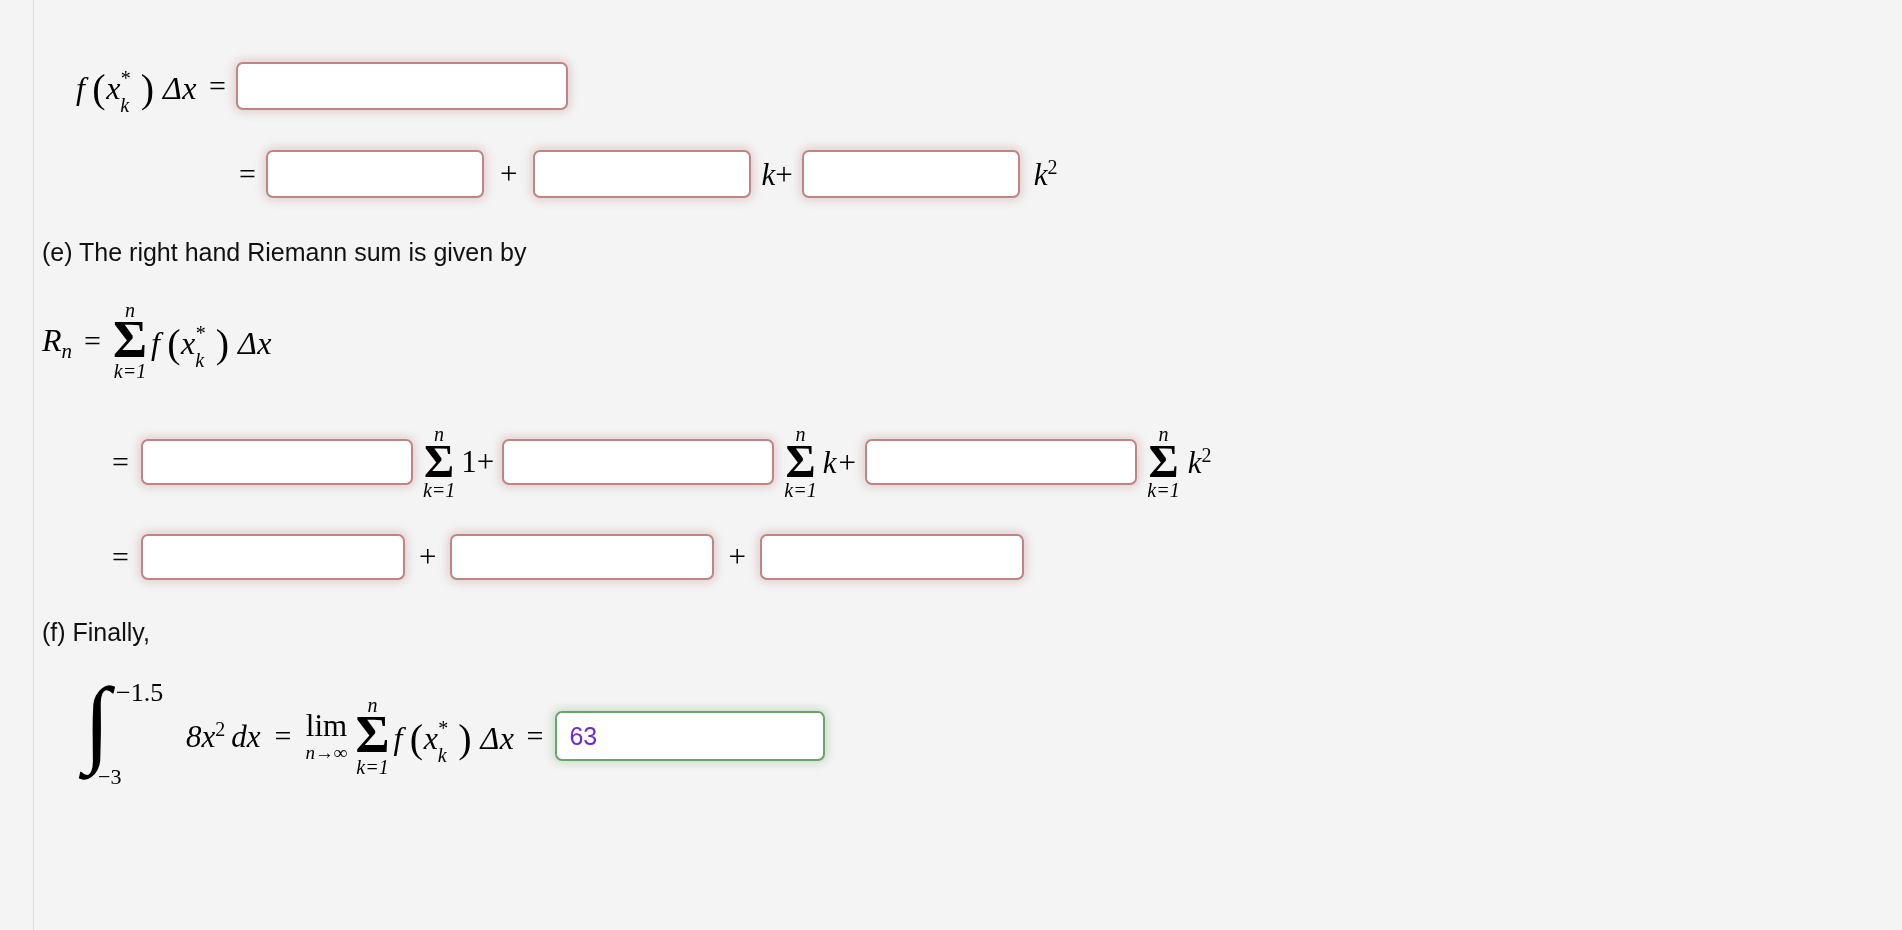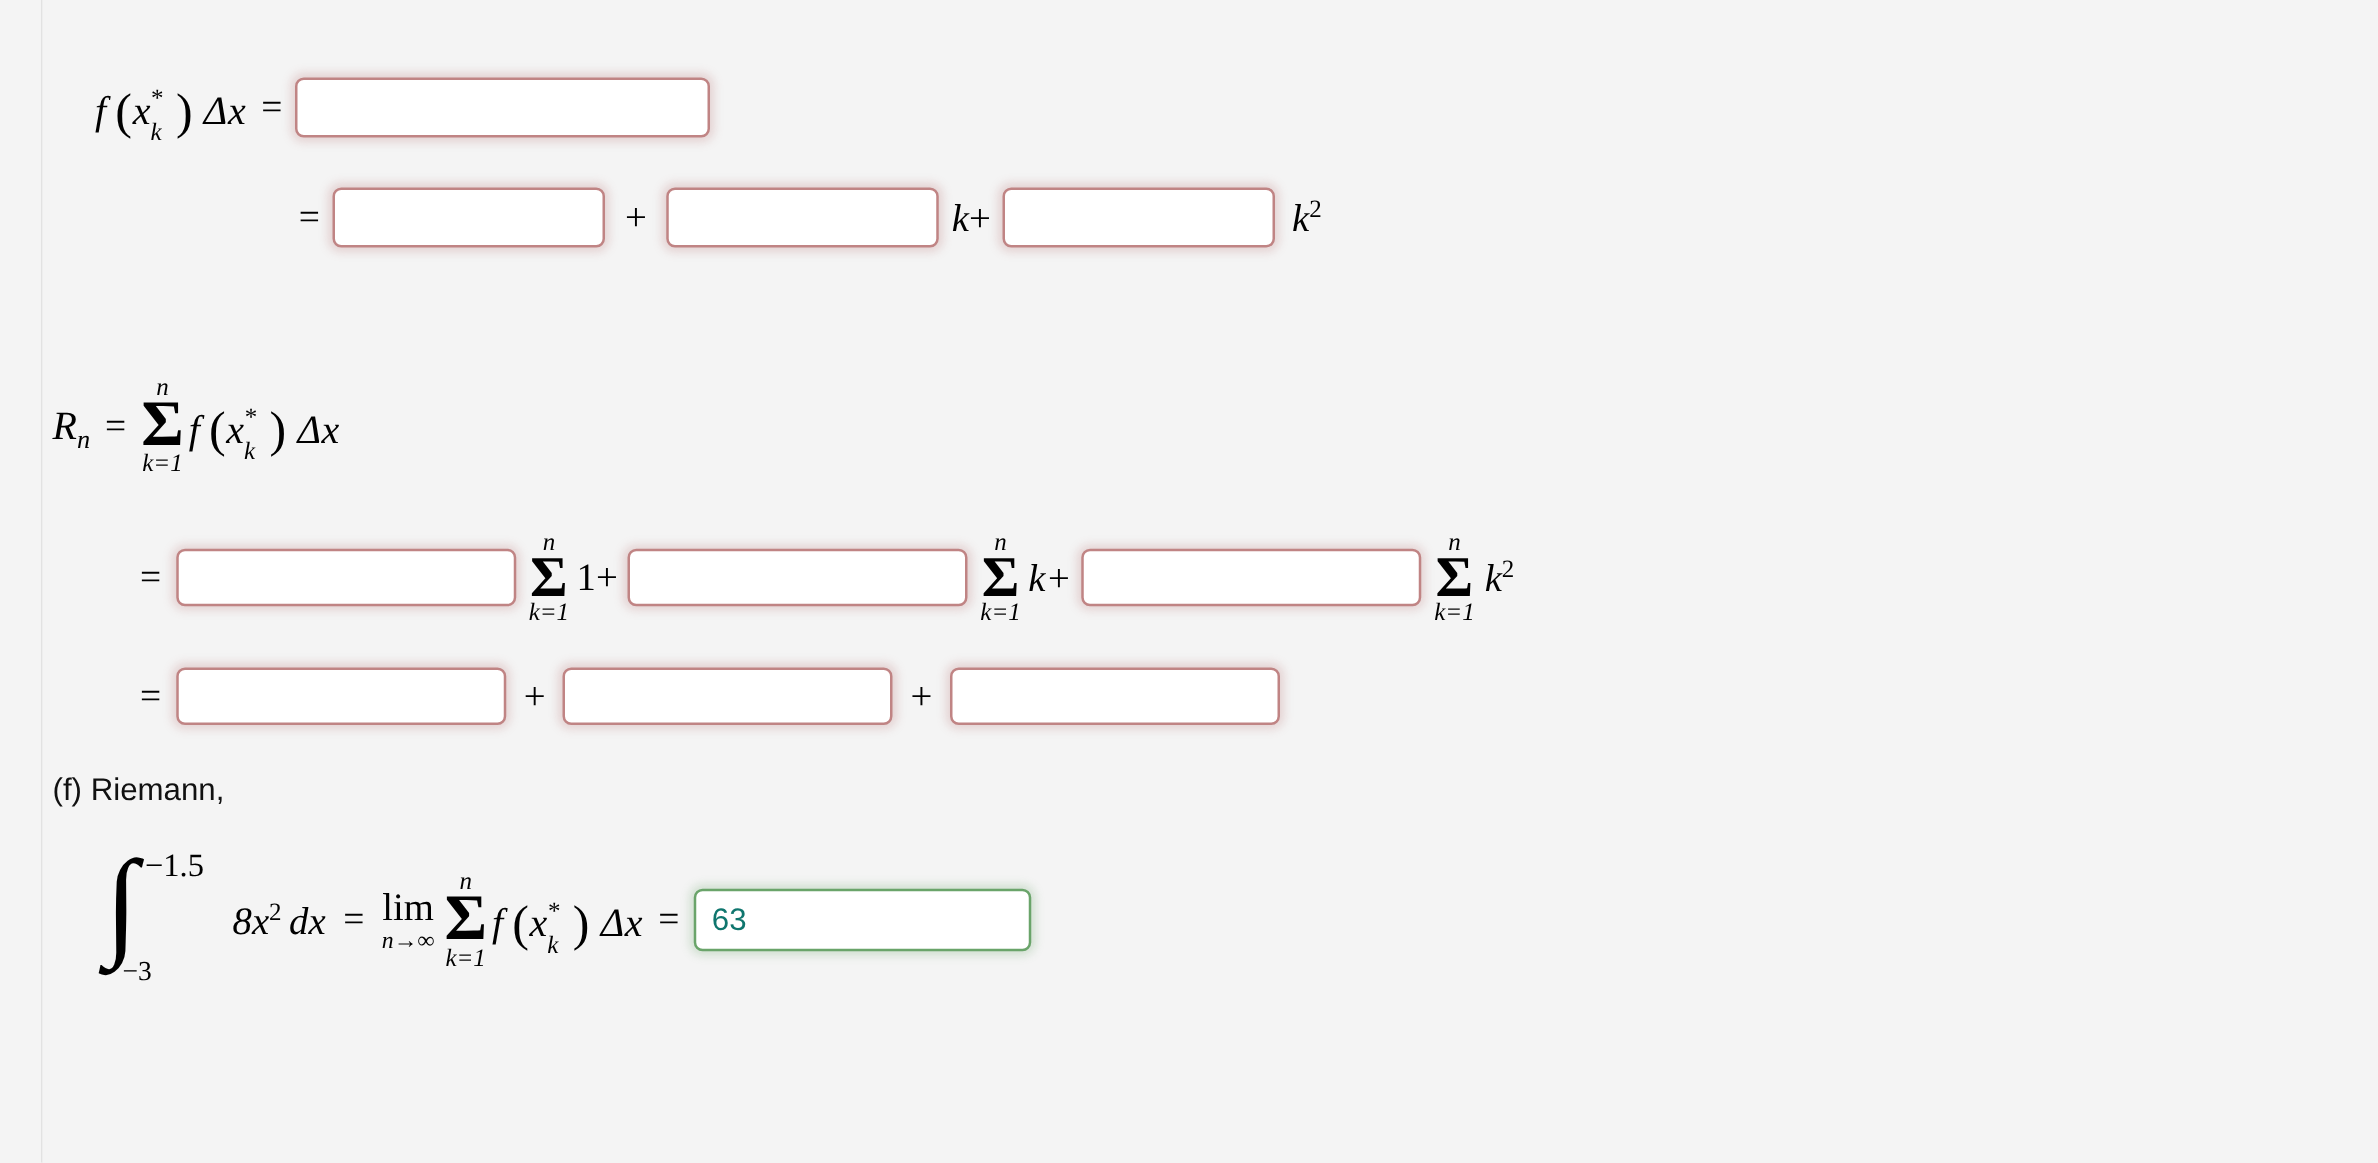--- a/index.html
+++ b/index.html
@@ -122,21 +122,21 @@
     box-sizing: border-box;
     background: #ffffff;
     border: 2px solid #c08484;
     border-radius: 7px;
     box-shadow: 0 0 8px 3px rgba(192,132,132,0.30);
     display: flex;
     align-items: center;
     padding: 0 12px;
     font-family: "Liberation Sans", sans-serif;
     font-size: 25px;
-    color: #0f766e;
+    color: #6d28d9;
   }
   .ansbox.correct {
     border-color: #6aa46a;
     box-shadow: 0 0 8px 3px rgba(106,164,106,0.28);
   }
 
   
   .sigma {
     display: inline-flex;
     flex-direction: column;
@@ -243,20 +243,21 @@
     <div class="ansbox" style="width:218px; height:48px;">
         <span></span>
       </div>
     <span class="math" style="margin:0 9px 0 10px;"><span>k</span><span class="op">+</span></span>
     <div class="ansbox" style="width:218px; height:48px;">
         <span></span>
       </div>
     <span class="math" style="margin-left:14px;"><span>k</span><span class="supnum">2</span></span>
   </div>
 
+  <div class="prompt" style="left:8px; top:238px;">(e) The right hand Riemann sum is given by</div>
 
   <div class="row" style="left:8px; top:300px;">
     <span class="rn"><span>R</span><span class="sb">n</span></span>
     <span class="op eq" style="margin:0 12px;">=</span>
     <span class="sigma">
       <span class="lim-top">n</span>
       <span class="glyph">Σ</span>
       <span class="lim-bot">k=1</span>
     </span>
     <span class="fexpr" style="margin-left:4px;"><span>f</span> <span class="paren">(</span><span>x</span><span class="sup">*</span><span class="sub">k</span><span class="paren">)</span>&nbsp;<span>Δx</span></span>
@@ -301,21 +302,21 @@
     <span class="op" style="margin:0 14px;">+</span>
     <div class="ansbox" style="width:264px; height:46px;">
         <span></span>
       </div>
     <span class="op" style="margin:0 14px;">+</span>
     <div class="ansbox" style="width:264px; height:46px;">
         <span></span>
       </div>
   </div>
 
-  <div class="prompt" style="left:8px; top:618px;">(f) Riemann,</div>
+  <div class="prompt" style="left:8px; top:618px;">(f) Finally,</div>
 
   <div class="row" style="left:44px; top:688px;">
     <span class="integral">
       <span class="glyph">∫</span>
       <span class="up">−1.5</span>
       <span class="lo">−3</span>
     </span>
     <span class="math" style="margin-left:20px;"><span class="upright">8</span><span>x</span><span class="supnum">2</span><span style="margin-left:6px;">dx</span></span>
     <span class="op eq" style="margin:0 14px;">=</span>
     <span class="limop">

